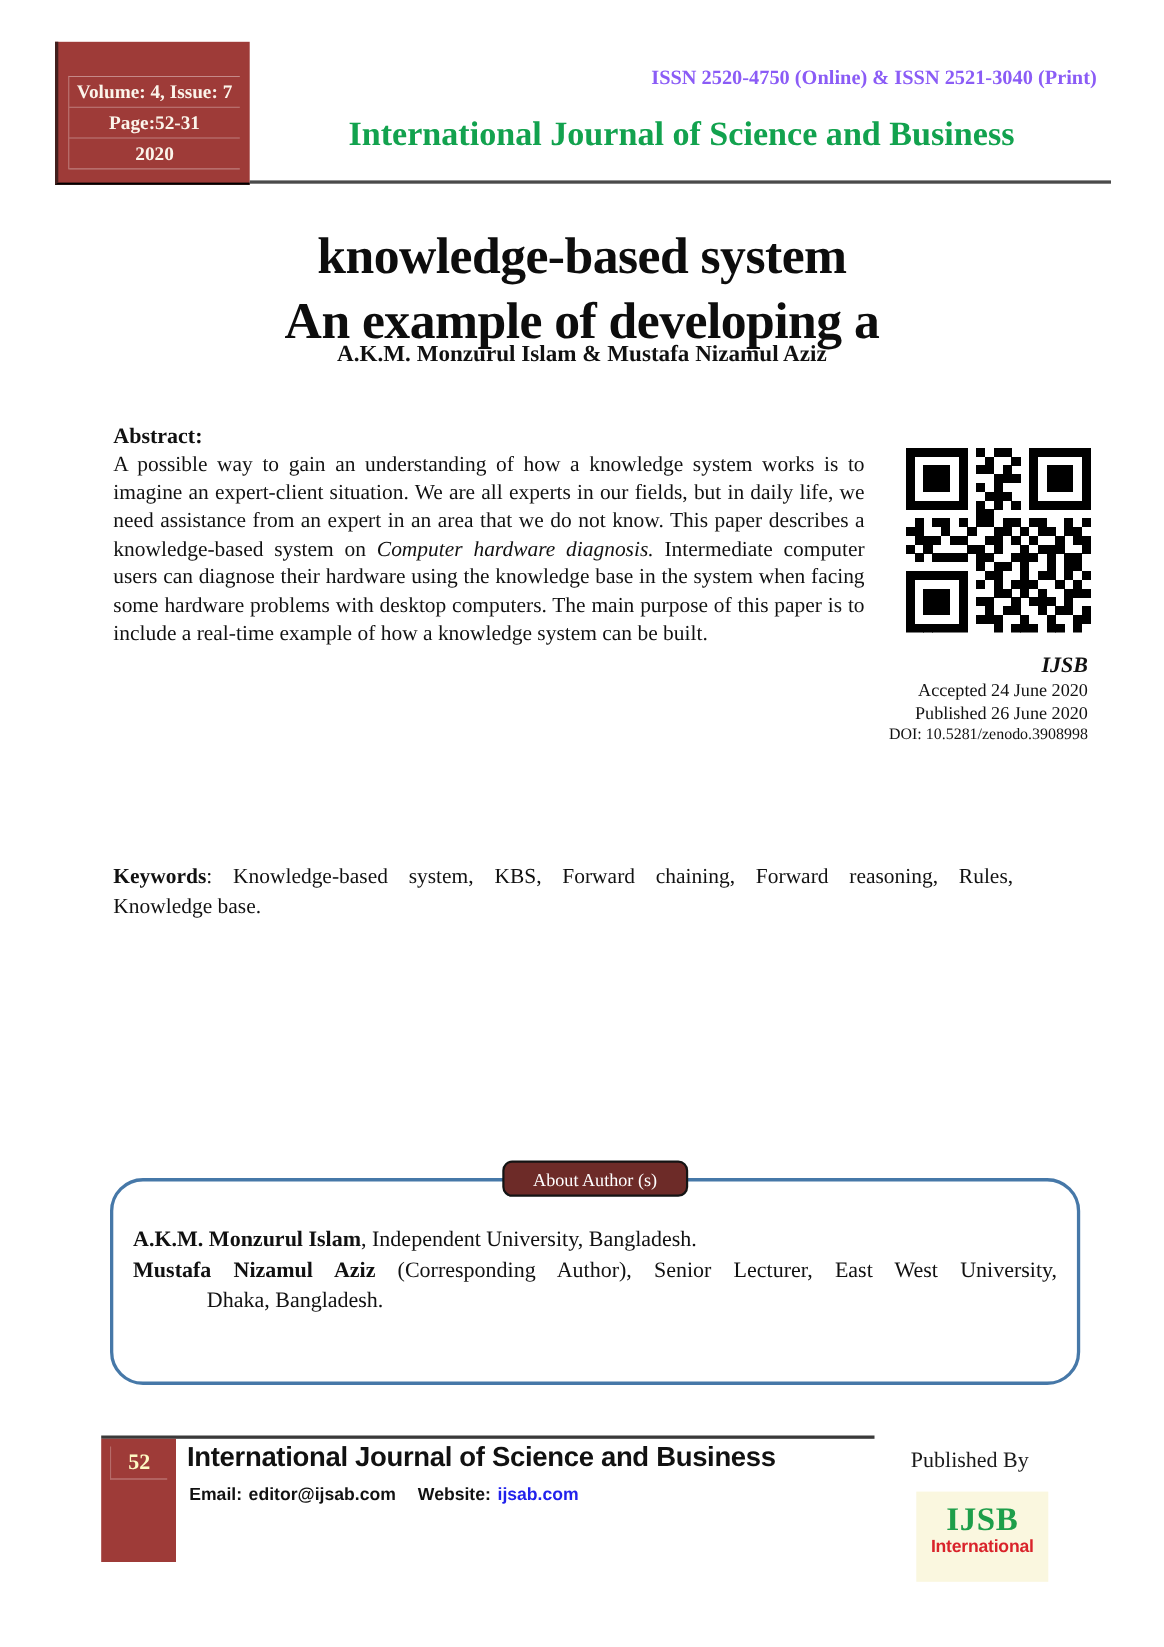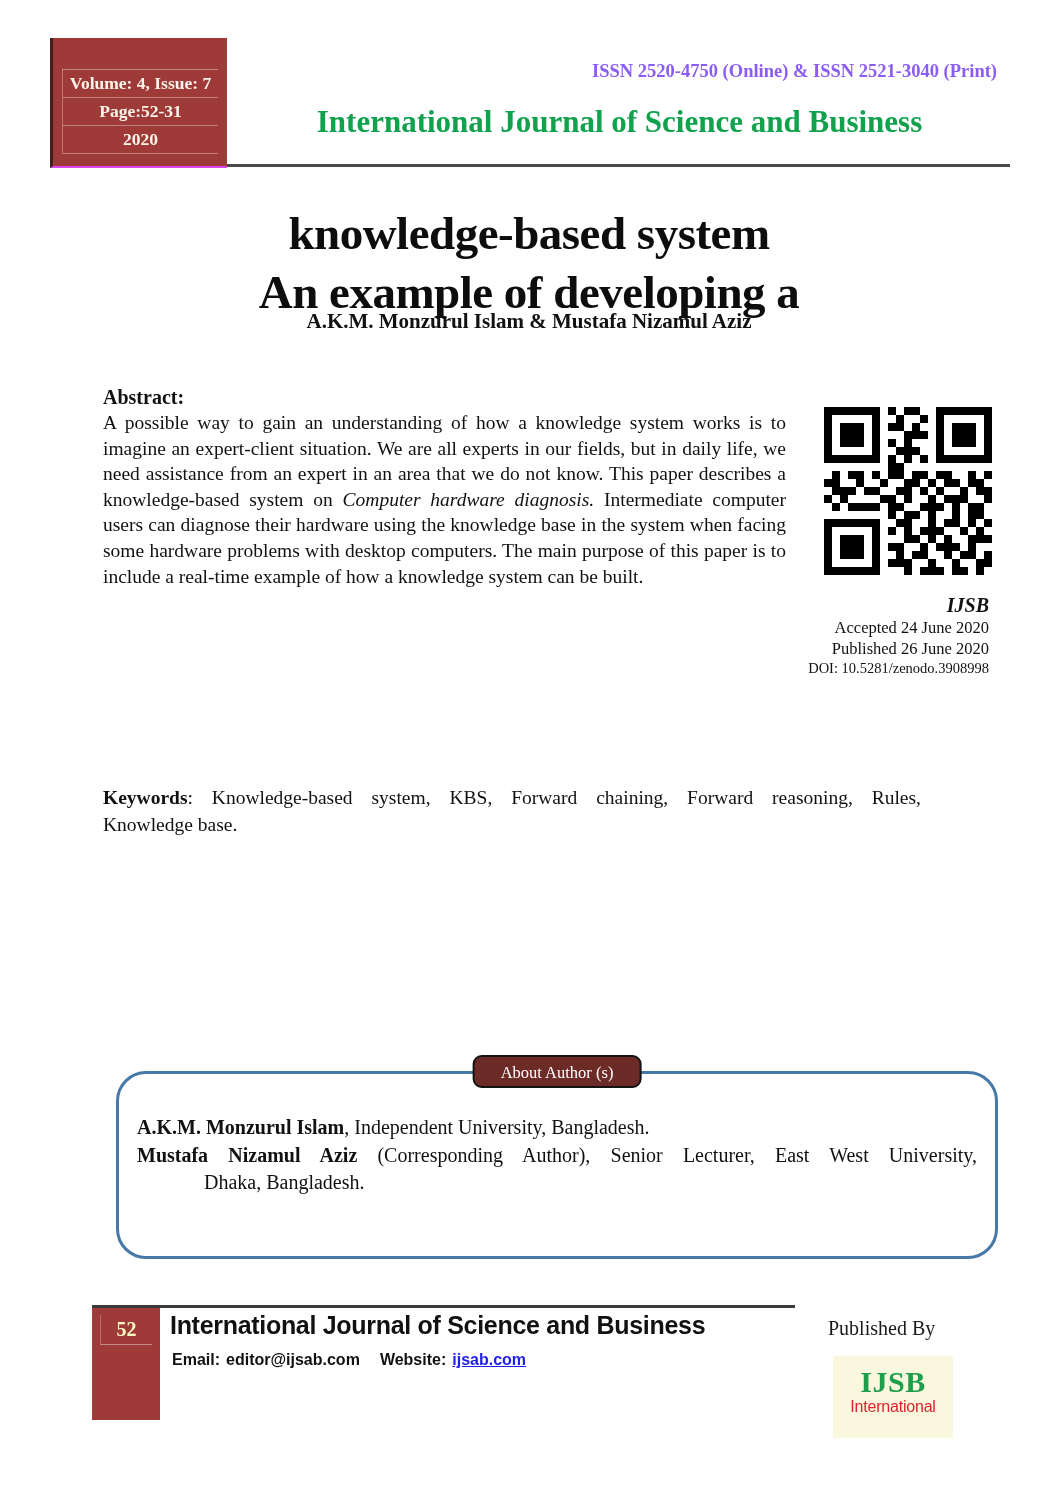--- a/index.html
+++ b/index.html
@@ -5,21 +5,21 @@
   html, body { margin:0; padding:0; background:#ffffff; }
   .page {
     position:relative; width:1058px; height:1497px; background:#fff;
     font-family:"Liberation Serif", serif; color:#111; overflow:hidden;
   }
 
   
   .vol-box{
     position:absolute; left:50px; top:38px; width:177px; height:130px;
     background:var(--brand-red,#9E3B38);
-    border-left:3px solid #43201E; border-bottom:2px solid #d946ef;
+    border-left:3px solid #43201E; border-bottom:2px solid #000000;
     box-sizing:border-box;
   }
   .vol-rows{ margin:31px 9px 0 9px; border-top:1px solid rgba(255,255,255,.40);
     border-left:1px solid rgba(255,255,255,.30); }
   .vol-row{ height:27px; line-height:27px; text-align:center; color:#FBF4EA;
     font-weight:bold; font-size:17.5px; border-bottom:1px solid rgba(255,255,255,.35); }
 
   .issn{ position:absolute; top:61px; right:61px; font-weight:bold; font-size:18.5px; color:#8b5cf6; }
   .journal-title{ position:absolute; left:232px; top:104px; width:775px; text-align:center;
     font-weight:bold; font-size:31px; line-height:36px; color:var(--journal-green,#12A24E); }
@@ -45,21 +45,21 @@
   .meta-line{ font-size:16.5px; line-height:21px; }
   .meta-doi{ font-size:14.5px; line-height:19px; }
 
   
   .keywords{ position:absolute; left:103px; top:785px; width:818px;
     font-size:19.5px; line-height:26.5px; }
   .kw-line1{ text-align:justify; text-align-last:justify; }
 
   
   .about-box{ position:absolute; left:100px; top:1071px; width:882px; height:188px;
-    border:3px solid var(--box-blue,#4678A8); border-radius:30px; box-sizing:border-box;margin-left:16px; }
+    border:3px solid var(--box-blue,#4678A8); border-radius:30px; box-sizing:border-box; }
   .about-badge{ position:absolute; left:50%; top:-19px; transform:translateX(-50%);
     background:var(--badge-maroon,#6D2B28); color:#fff; border:2px solid #141414;
     border-radius:9px; padding:0 26px; height:33px; line-height:31px; font-size:16.5px;
     white-space:nowrap; box-sizing:border-box; }
   .about-content{ padding:40px 18px 0 18px; font-size:20px; line-height:27.5px; }
   .author-line{ margin:0; }
   .author2-line1{ margin:0; text-align:justify; text-align-last:justify; }
   .author2-line2{ margin:0; padding-left:67px; }
 
   
@@ -68,27 +68,27 @@
     background:var(--brand-red,#9E3B38); }
   .page-num{ margin:7px 8px 0 8px; height:29px; line-height:29px; text-align:center;
     color:#fef9c3; font-weight:bold; font-size:20px;
     border-bottom:1px solid rgba(255,255,255,.40); border-left:1px solid rgba(255,255,255,.25); }
   .footer-title{ position:absolute; left:170px; top:1311px;
     font-family:"Liberation Sans", sans-serif; font-weight:bold; font-size:25px; letter-spacing:-0.3px; }
   .footer-contact{ position:absolute; left:172px; top:1351px;
     font-family:"Liberation Sans", sans-serif; font-weight:bold; font-size:16px; }
   .contact-value{ margin-left:6px; }
   .ws-label{ margin-left:20px; }
-  .website-link{ color:var(--link-blue,#2121EC); text-decoration:underline; cursor:pointer; margin-left:6px; }
+  .website-link{ color:var(--link-blue,#2121EC); cursor:pointer; margin-left:6px; }
   .published-by{ position:absolute; left:828px; top:1317px; font-size:20px; color:#1a1a1a; }
   .logo{ position:absolute; left:833px; top:1356px; width:120px; height:82px;
     background:var(--logo-bg,#FAF7DF); text-align:center; box-sizing:border-box; padding-top:11px; }
   .logo-top{ font-weight:bold; font-size:30px; line-height:30px;
     color:var(--logo-green,#1E9E4A); letter-spacing:0.5px; }
-  .logo-bottom{ font-family:"Liberation Sans", sans-serif; font-weight:normal; font-size:16px;
+  .logo-bottom{ font-family:"Liberation Sans", sans-serif; font-weight:bold; font-size:16px;
     line-height:19px; color:var(--logo-red,#D9232A); letter-spacing:-0.2px; }
 </style>
 </head>
 <body>
 
 <div class="page">
 
   <div class="vol-box">
     <div class="vol-rows">
       <div class="vol-row">Volume: 4, Issue: 7</div>

